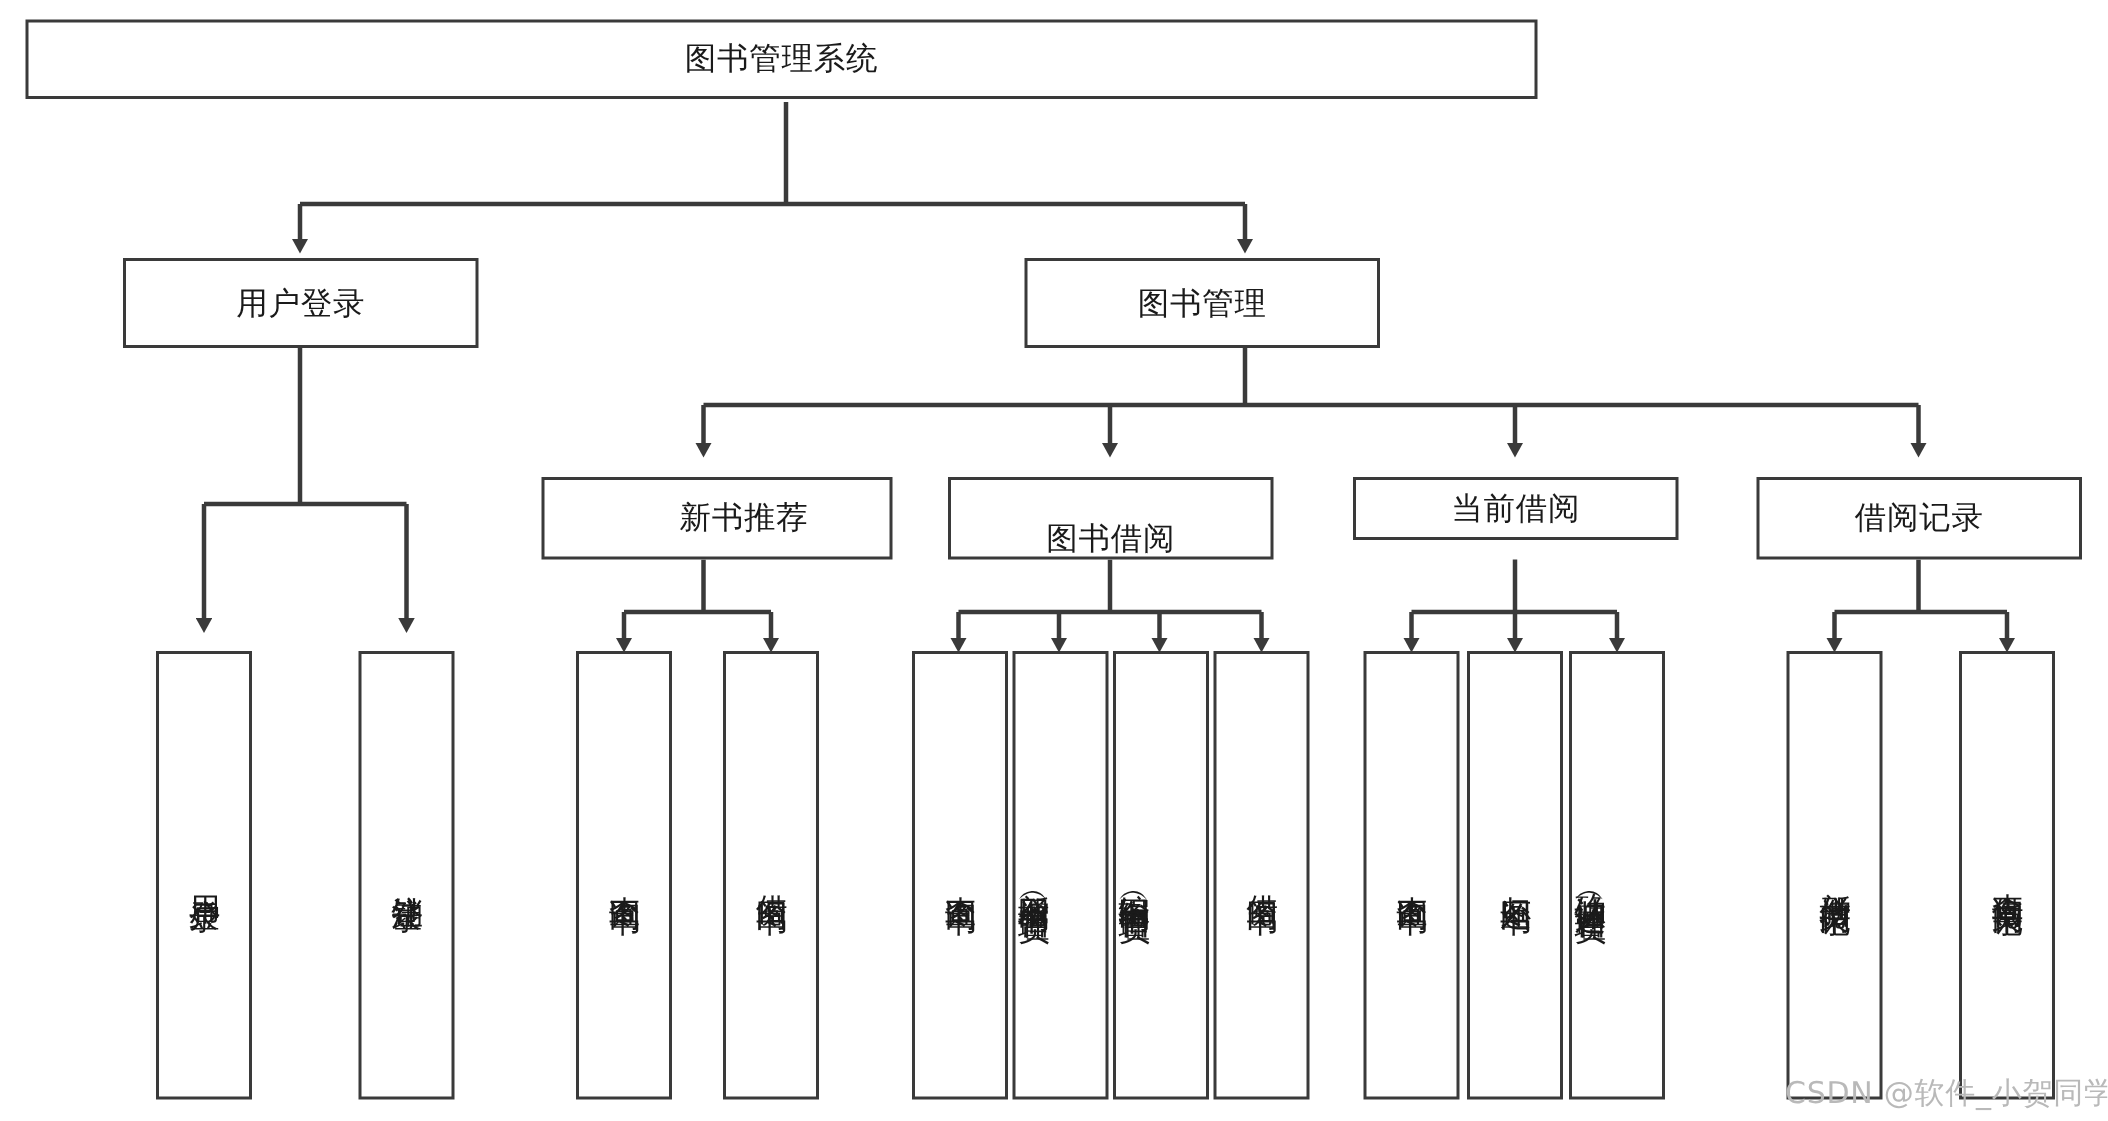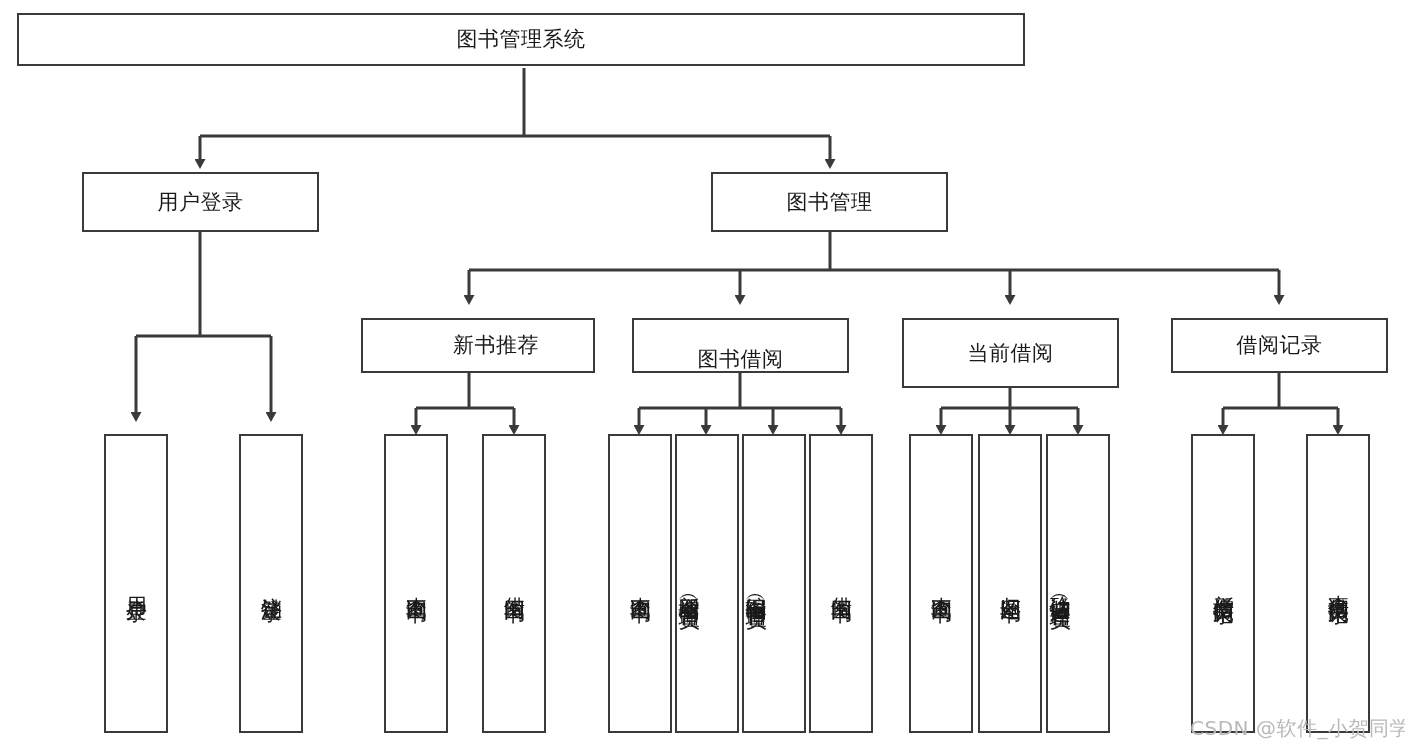--- a/index.html
+++ b/index.html
@@ -123,33 +123,33 @@
   </svg>
 
   <div class="node-box" style="left:17px; top:13px; width:1008px; height:53px;">
     <span class="node-label">图书管理系统</span>
   </div>
 
   <div class="node-box" style="left:82px; top:172px; width:237px; height:60px;">
     <span class="node-label">用户登录</span>
   </div>
 
-  <div class="node-box" style="left:711px; top:172px; width:237px; height:60px;">
+  <div class="node-box" style="left:683px; top:172px; width:237px; height:60px;">
     <span class="node-label">图书管理</span>
   </div>
 
   <div class="node-box" style="left:361px; top:318px; width:234px; height:55px;padding-left:36px;">
     <span class="node-label">新书推荐</span>
   </div>
 
   <div class="node-box" style="left:632px; top:318px; width:217px; height:55px;align-items:flex-end;">
     <span class="node-label">图书借阅</span>
   </div>
 
-  <div class="node-box" style="left:902px; top:318px; width:217px; height:70px;">
+  <div class="node-box" style="left:902px; top:318px; width:217px; height:42px;">
     <span class="node-label">当前借阅</span>
   </div>
 
   <div class="node-box" style="left:1171px; top:318px; width:217px; height:55px;">
     <span class="node-label">借阅记录</span>
   </div>
 
   <div class="node-box vertical centered" style="left:104px; top:434px; width:64px; height:299px;">
     <span class="node-label">用户登录</span>
   </div>

